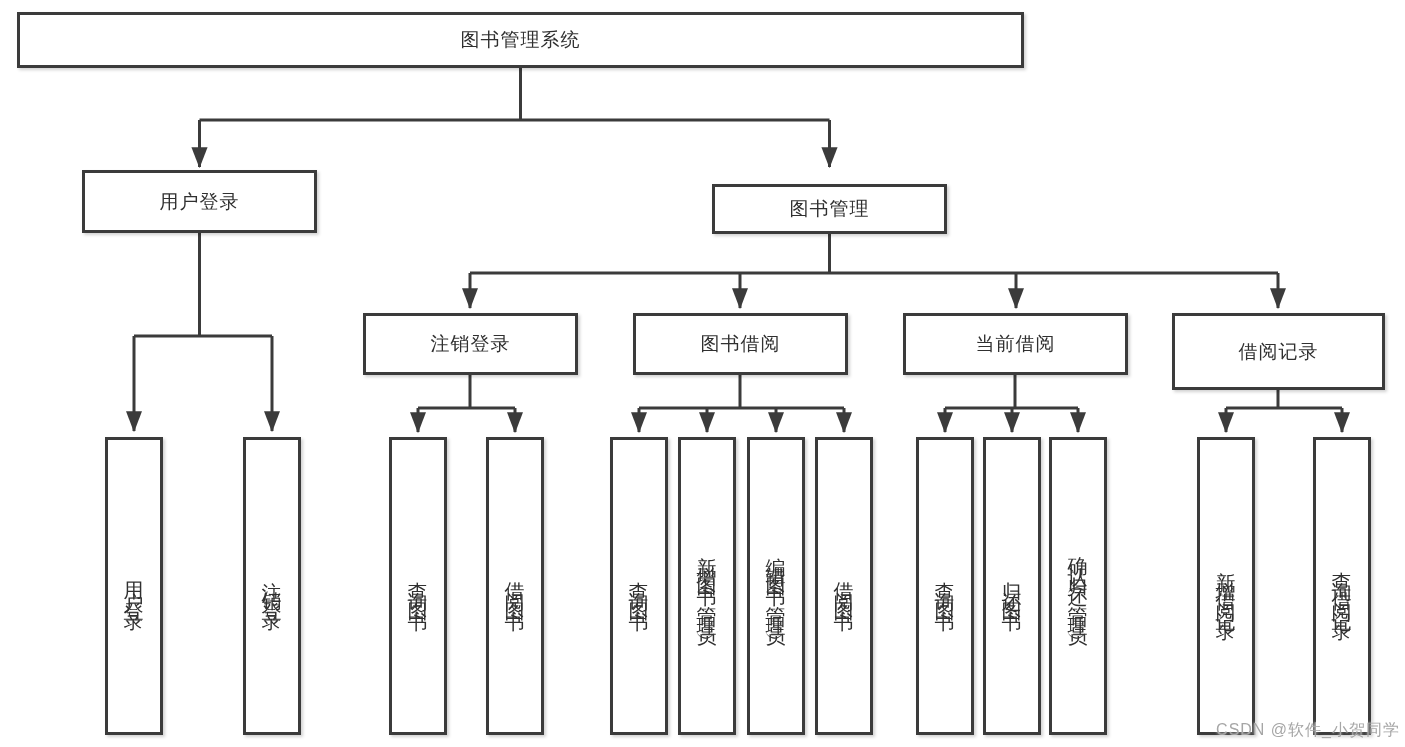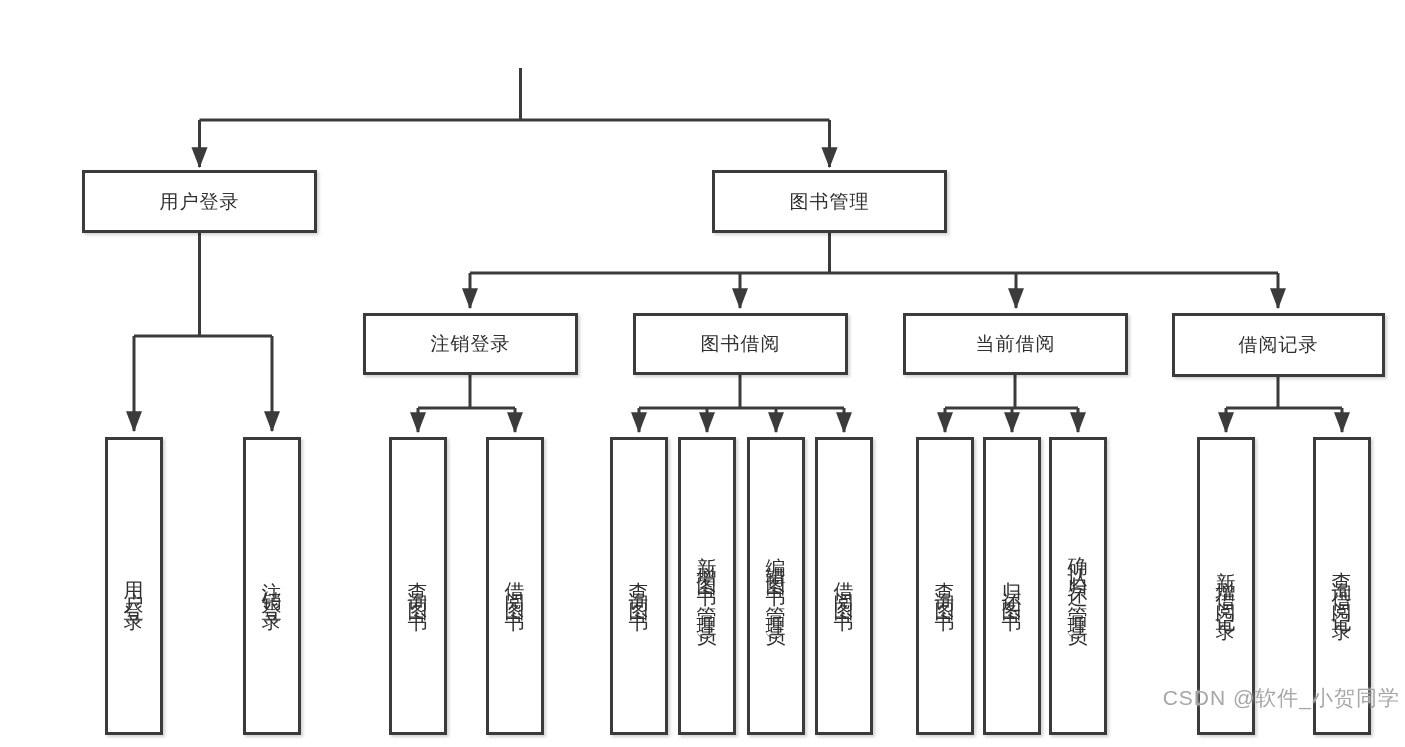--- a/index.html
+++ b/index.html
@@ -30,22 +30,22 @@
   .v-box span {
     writing-mode:vertical-rl;
     text-orientation:mixed;
     font-size:20px;
     line-height:1;
     letter-spacing:10px;
   }
   #watermark {
     position:absolute;
     right:5px;
-    top:684px;
-    font-size:21px;
+    top:720px;
+    font-size:16px;
     letter-spacing:1px;
     color:#a6a6a6;
     text-shadow:0 0 3px rgba(255,255,255,0.9);
     z-index:10;
     white-space:nowrap;
   }
 </style>
 </head>
 <body>
 
@@ -94,38 +94,41 @@
       <path d="M1012 408 V432" marker-end="url(#arrowhead)"></path>
       <path d="M1078 408 V432" marker-end="url(#arrowhead)"></path>
 
       <path d="M1278 375 V408"></path>
       <path d="M1226 408 H1342"></path>
       <path d="M1226 408 V432" marker-end="url(#arrowhead)"></path>
       <path d="M1342 408 V432" marker-end="url(#arrowhead)"></path>
     </g>
   </svg>
 
+  <div class="box h-box" style="left:17px;top:12px;width:1007px;height:56px">
+    <span>图书管理系统</span>
+  </div>
 
   <div class="box h-box" style="left:82px;top:170px;width:235px;height:63px">
     <span>用户登录</span>
   </div>
-  <div class="box h-box" style="left:712px;top:170px;width:235px;height:63px">
+  <div class="box h-box" style="left:712px;top:184px;width:235px;height:50px">
     <span>图书管理</span>
   </div>
 
   <div class="box h-box" style="left:363px;top:313px;width:215px;height:62px">
     <span>注销登录</span>
   </div>
   <div class="box h-box" style="left:903px;top:313px;width:225px;height:62px">
     <span>当前借阅</span>
   </div>
   <div class="box h-box" style="left:633px;top:313px;width:215px;height:62px">
     <span>图书借阅</span>
   </div>
-  <div class="box h-box" style="left:1172px;top:313px;width:213px;height:64px">
+  <div class="box h-box" style="left:1172px;top:313px;width:213px;height:77px">
     <span>借阅记录</span>
   </div>
 
   <div class="box v-box" style="left:105px;top:437px;width:58px;height:298px">
     <span>用户登录</span>
   </div>
   <div class="box v-box" style="left:243px;top:437px;width:58px;height:298px">
     <span>注销登录</span>
   </div>
 

